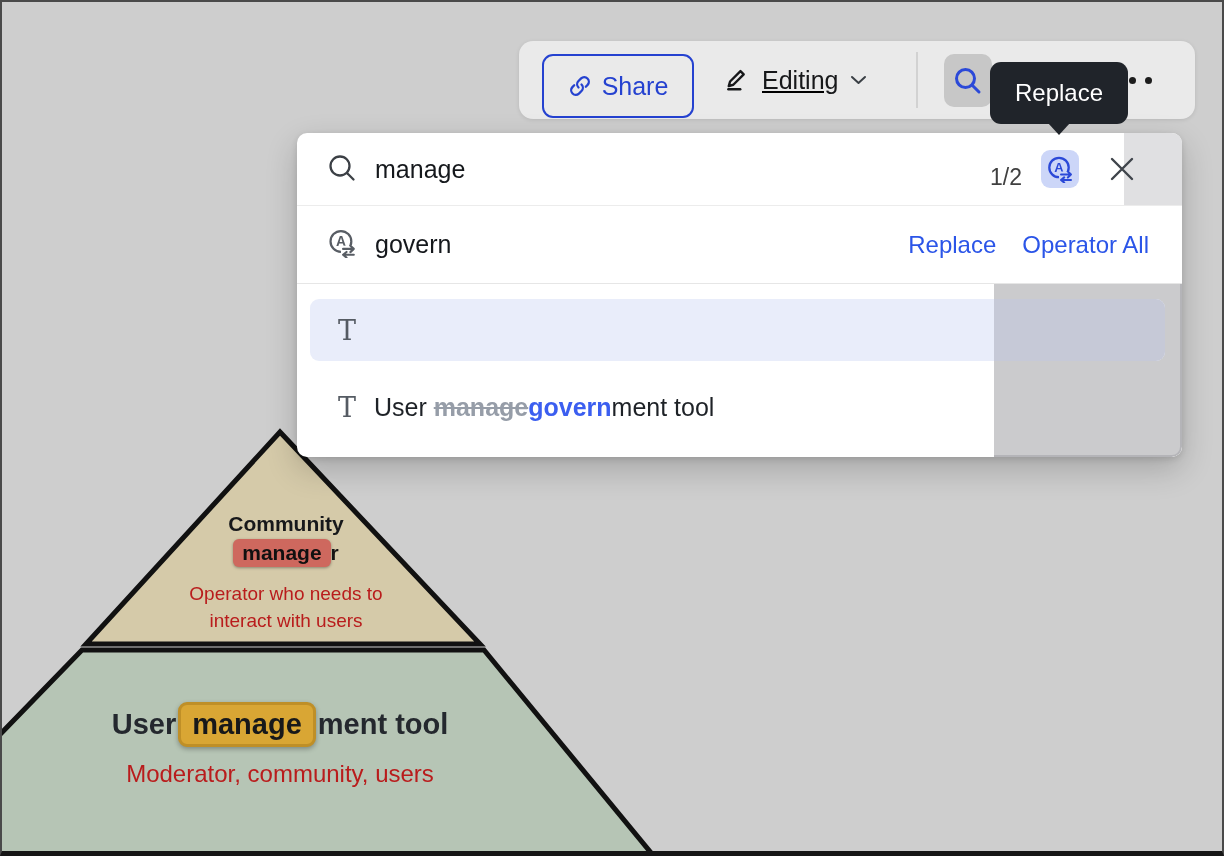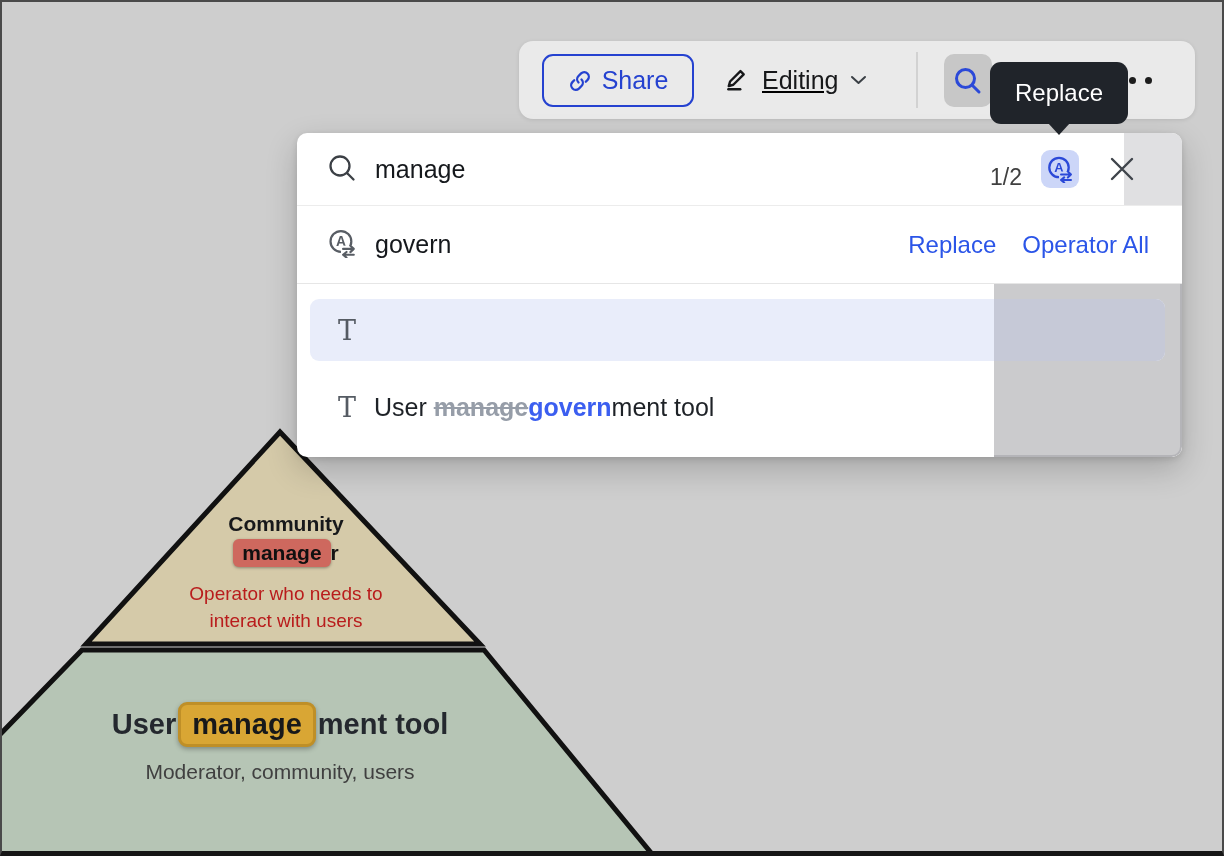--- a/index.html
+++ b/index.html
@@ -37,30 +37,30 @@
   .trap-label .b-line1 {
     display:flex; align-items:center; justify-content:center;
     font-size:29px; font-weight:bold;
   }
   .hl-gold {
     display:inline-block; background:#d9a634; border:3px solid #bf8f27;
     border-radius:9px; padding:3px 11px; margin:0 2px;
     font-size:29px; font-weight:bold; color:#17181a;
     box-shadow:0 2px 5px rgba(0,0,0,.3);
   }
-  .trap-label .b-desc { margin-top:13px; font-size:21px; color:#404040; }
+  .trap-label .b-desc { margin-top:13px; font-size:24px; color:#b91c1c; }
 
   
   .toolbar {
     position:absolute; left:517px; top:39px; width:676px; height:78px;
     background:#eaeaea; border-radius:14px; z-index:30;
     box-shadow:0 1px 4px rgba(0,0,0,.10);
   }
   .share-btn {
-    position:absolute; left:23px; top:13px; width:152px; height:53px;
+    position:absolute; left:23px; top:13px; width:152px; height:64px;
     border:2px solid #2542d0; border-radius:11px; background:transparent;
     display:flex; align-items:center; justify-content:center; gap:10px;
     color:#2542d0; font-size:25px; cursor:pointer;
   }
   .editing-group {
     position:absolute; left:205px; top:13px; height:52px;
     display:flex; align-items:center; cursor:pointer;text-decoration:underline;
   }
   .editing-group .ed-label { font-size:25px; color:#17181a; margin:0 12px 0 12px; }
   .tb-divider {

